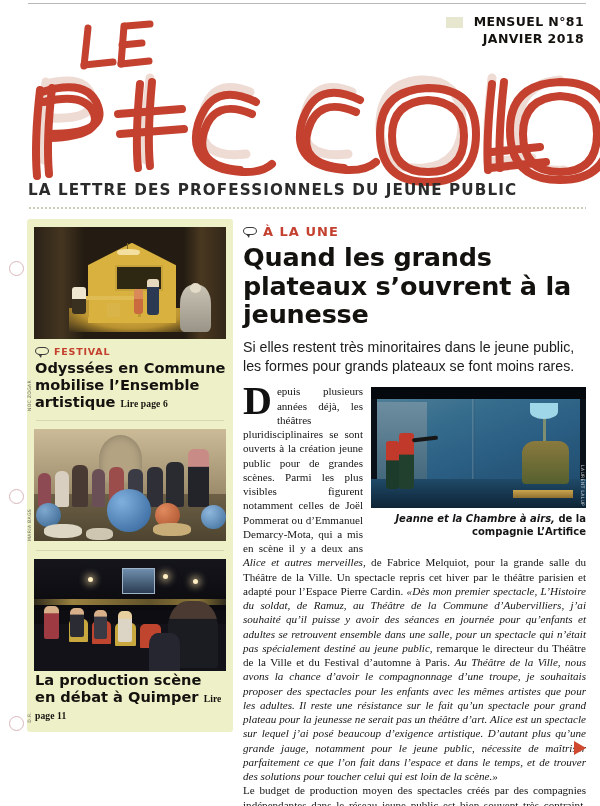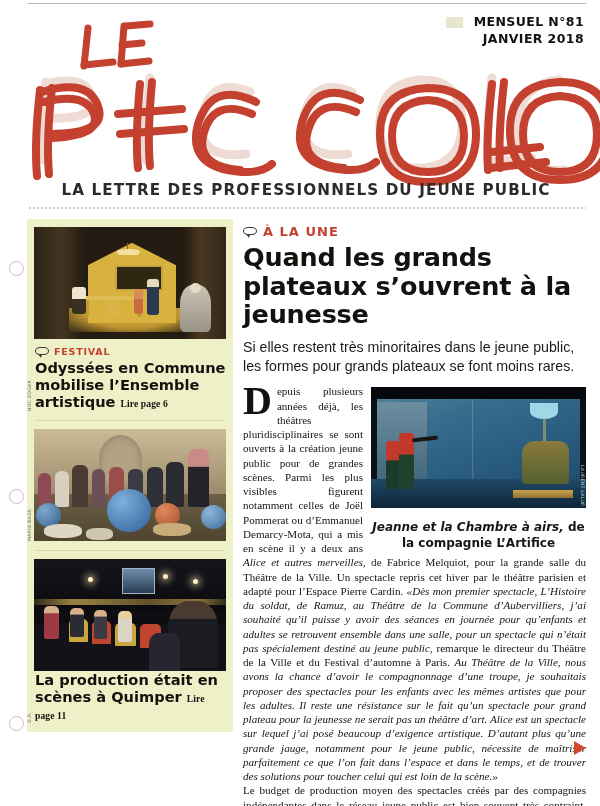--- a/index.html
+++ b/index.html
@@ -49,21 +49,20 @@
     position: absolute;
     left: 0; top: 10px;
     width: 600px; height: 185px;
   }
   .masthead svg { display: block; }
 
   .tagline {
     position: absolute;
     left: 28px; top: 181px;
     width: 556px;
-    text-align: center;
     font-family: "DejaVu Sans", sans-serif;
     font-weight: bold;
     font-size: 15.2px;
     letter-spacing: 1.1px;
     color: #2b2b2b;
     white-space: nowrap;
   }
 
   .dotted-rule {
     position: absolute;
@@ -244,25 +243,25 @@
     font-size: 4.6px;
     color: #cfd6da;
     writing-mode: vertical-rl;
     font-family: "DejaVu Sans", sans-serif;
     letter-spacing: .3px;
   }
   .fig-caption {
     font-family: "DejaVu Sans", sans-serif;
     font-style: italic;
     font-weight: bold;
-    font-size: 12px;
+    font-size: 10px;
     line-height: 1.3;
     color: #151515;
-    margin-top: 12px;
-    text-align: center;
+    margin-top: 4px;
+    text-align: right;
   }
   .fig-caption .roman { font-style: normal; }
 
   .em-i { font-style: italic; }
   .arrow {
     position: absolute;
     right: 0px;
     top: 517px;
     width: 0; height: 0;
     border-top: 7px solid transparent;
@@ -528,21 +527,21 @@
         <div class="s3-person" style="left:5%;bottom:28%;width:8%;height:30%;background:linear-gradient(#d8b08a 22%,#9e3a41 23%);"></div>
         <div class="s3-person" style="left:19%;bottom:30%;width:7%;height:26%;background:linear-gradient(#d8b08a 22%,#2b2b33 23%);"></div>
         <div class="s3-person" style="left:31%;bottom:28%;width:7%;height:26%;background:linear-gradient(#d8b08a 22%,#3a3a44 23%);"></div>
         <div class="s3-person" style="left:44%;bottom:26%;width:7%;height:27%;background:linear-gradient(#e8cfa0 24%,#dcd4c4 25%);"></div>
         <div class="s3-person" style="left:70%;bottom:2%;width:26%;height:60%;background:linear-gradient(#4a3a32 26%,#1b1b22 27%);border-radius:40% 40% 6% 6%;"></div>
         <div class="s3-person" style="left:60%;bottom:0%;width:16%;height:34%;background:#262630;border-radius:30% 30% 4% 4%;"></div>
       </div>
     </div>
     <div class="photo-credit">D.R.</div>
     <div class="side-title">
-      <span>La production était en scènes à Quimper</span>
+      <span>La production scène en débat à Quimper</span>
       <span class="lire">Lire page 11</span>
     </div>
   </div>
 
 </div>
 
 <div class="main">
 
   <div class="main-rubric">
     <span class="bubble">

